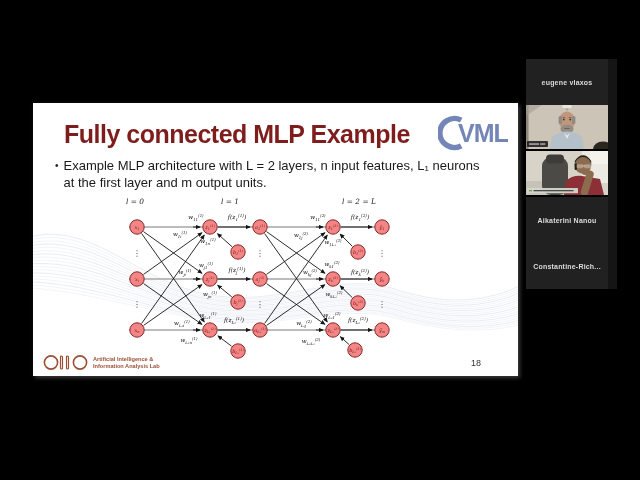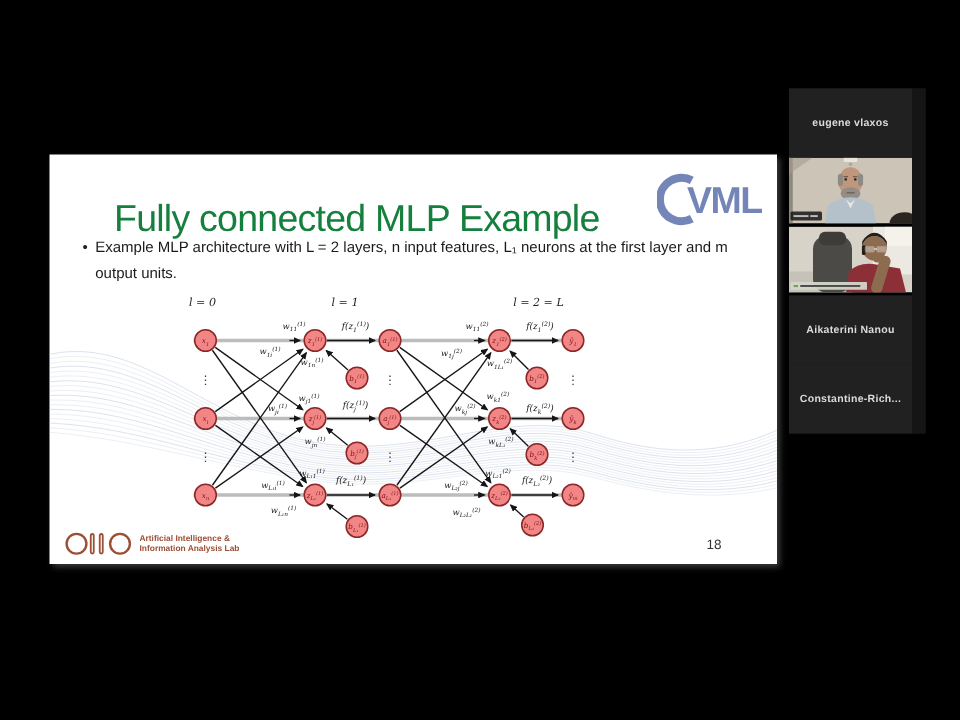--- a/index.html
+++ b/index.html
@@ -2,26 +2,26 @@
 <html><head>
 <meta charset="utf-8">
 <style>
   html,body{margin:0;padding:0;background:#000;}
   .stage{position:relative;width:640px;height:480px;background:#000;overflow:hidden;
          font-family:"Liberation Sans",sans-serif;}
   
   .slide{position:absolute;left:33px;top:103px;width:485px;height:273px;background:#ffffff;
          box-shadow:2px 2px 4px rgba(130,130,130,0.45);}
   .slide svg.layer{position:absolute;left:0;top:0;pointer-events:none;}
-  .slide-title{position:absolute;left:27px;top:14px;width:390px;margin:16px;
-               font-size:25px;line-height:27px;font-weight:normal;color:#15803d;letter-spacing:-0.5px;}
+  .slide-title{position:absolute;left:27px;top:14px;width:390px;margin:4px;
+               font-size:25px;line-height:27px;font-weight:bold;color:#7f1d1d;letter-spacing:-0.5px;}
   .vml-logo{position:absolute;left:405px;top:7px;width:75px;height:42px;}
   .bullet-row{position:absolute;left:22px;top:55px;width:438px;display:flex;}
   .bullet-dot{font-size:10px;color:#222;margin-right:5px;line-height:16px;}
-  .bullet-text{font-size:10px;line-height:16.5px;color:#1a1a1a;}
+  .bullet-text{font-size:13px;line-height:16.5px;color:#1a1a1a;}
   .page-number{position:absolute;right:37px;bottom:8px;font-size:9px;color:#333;}
   .lab-block{position:absolute;left:10px;bottom:5px;display:flex;align-items:center;}
   
   .sidebar{position:absolute;left:526px;top:59px;width:91px;height:230px;background:#191919;}
   .sidebar .gutter{position:absolute;right:0;top:0;width:9px;height:230px;background:#151515;}
   .cell{position:absolute;left:0;width:82px;height:46px;background:#212121;overflow:hidden;}
   .cell.video{background:#000;}
   .cell .pname{position:absolute;left:0;top:0;width:100%;height:100%;display:flex;
                align-items:center;justify-content:center;color:#dcdcdc;font-size:7px;
                font-weight:bold;letter-spacing:0.2px;}

